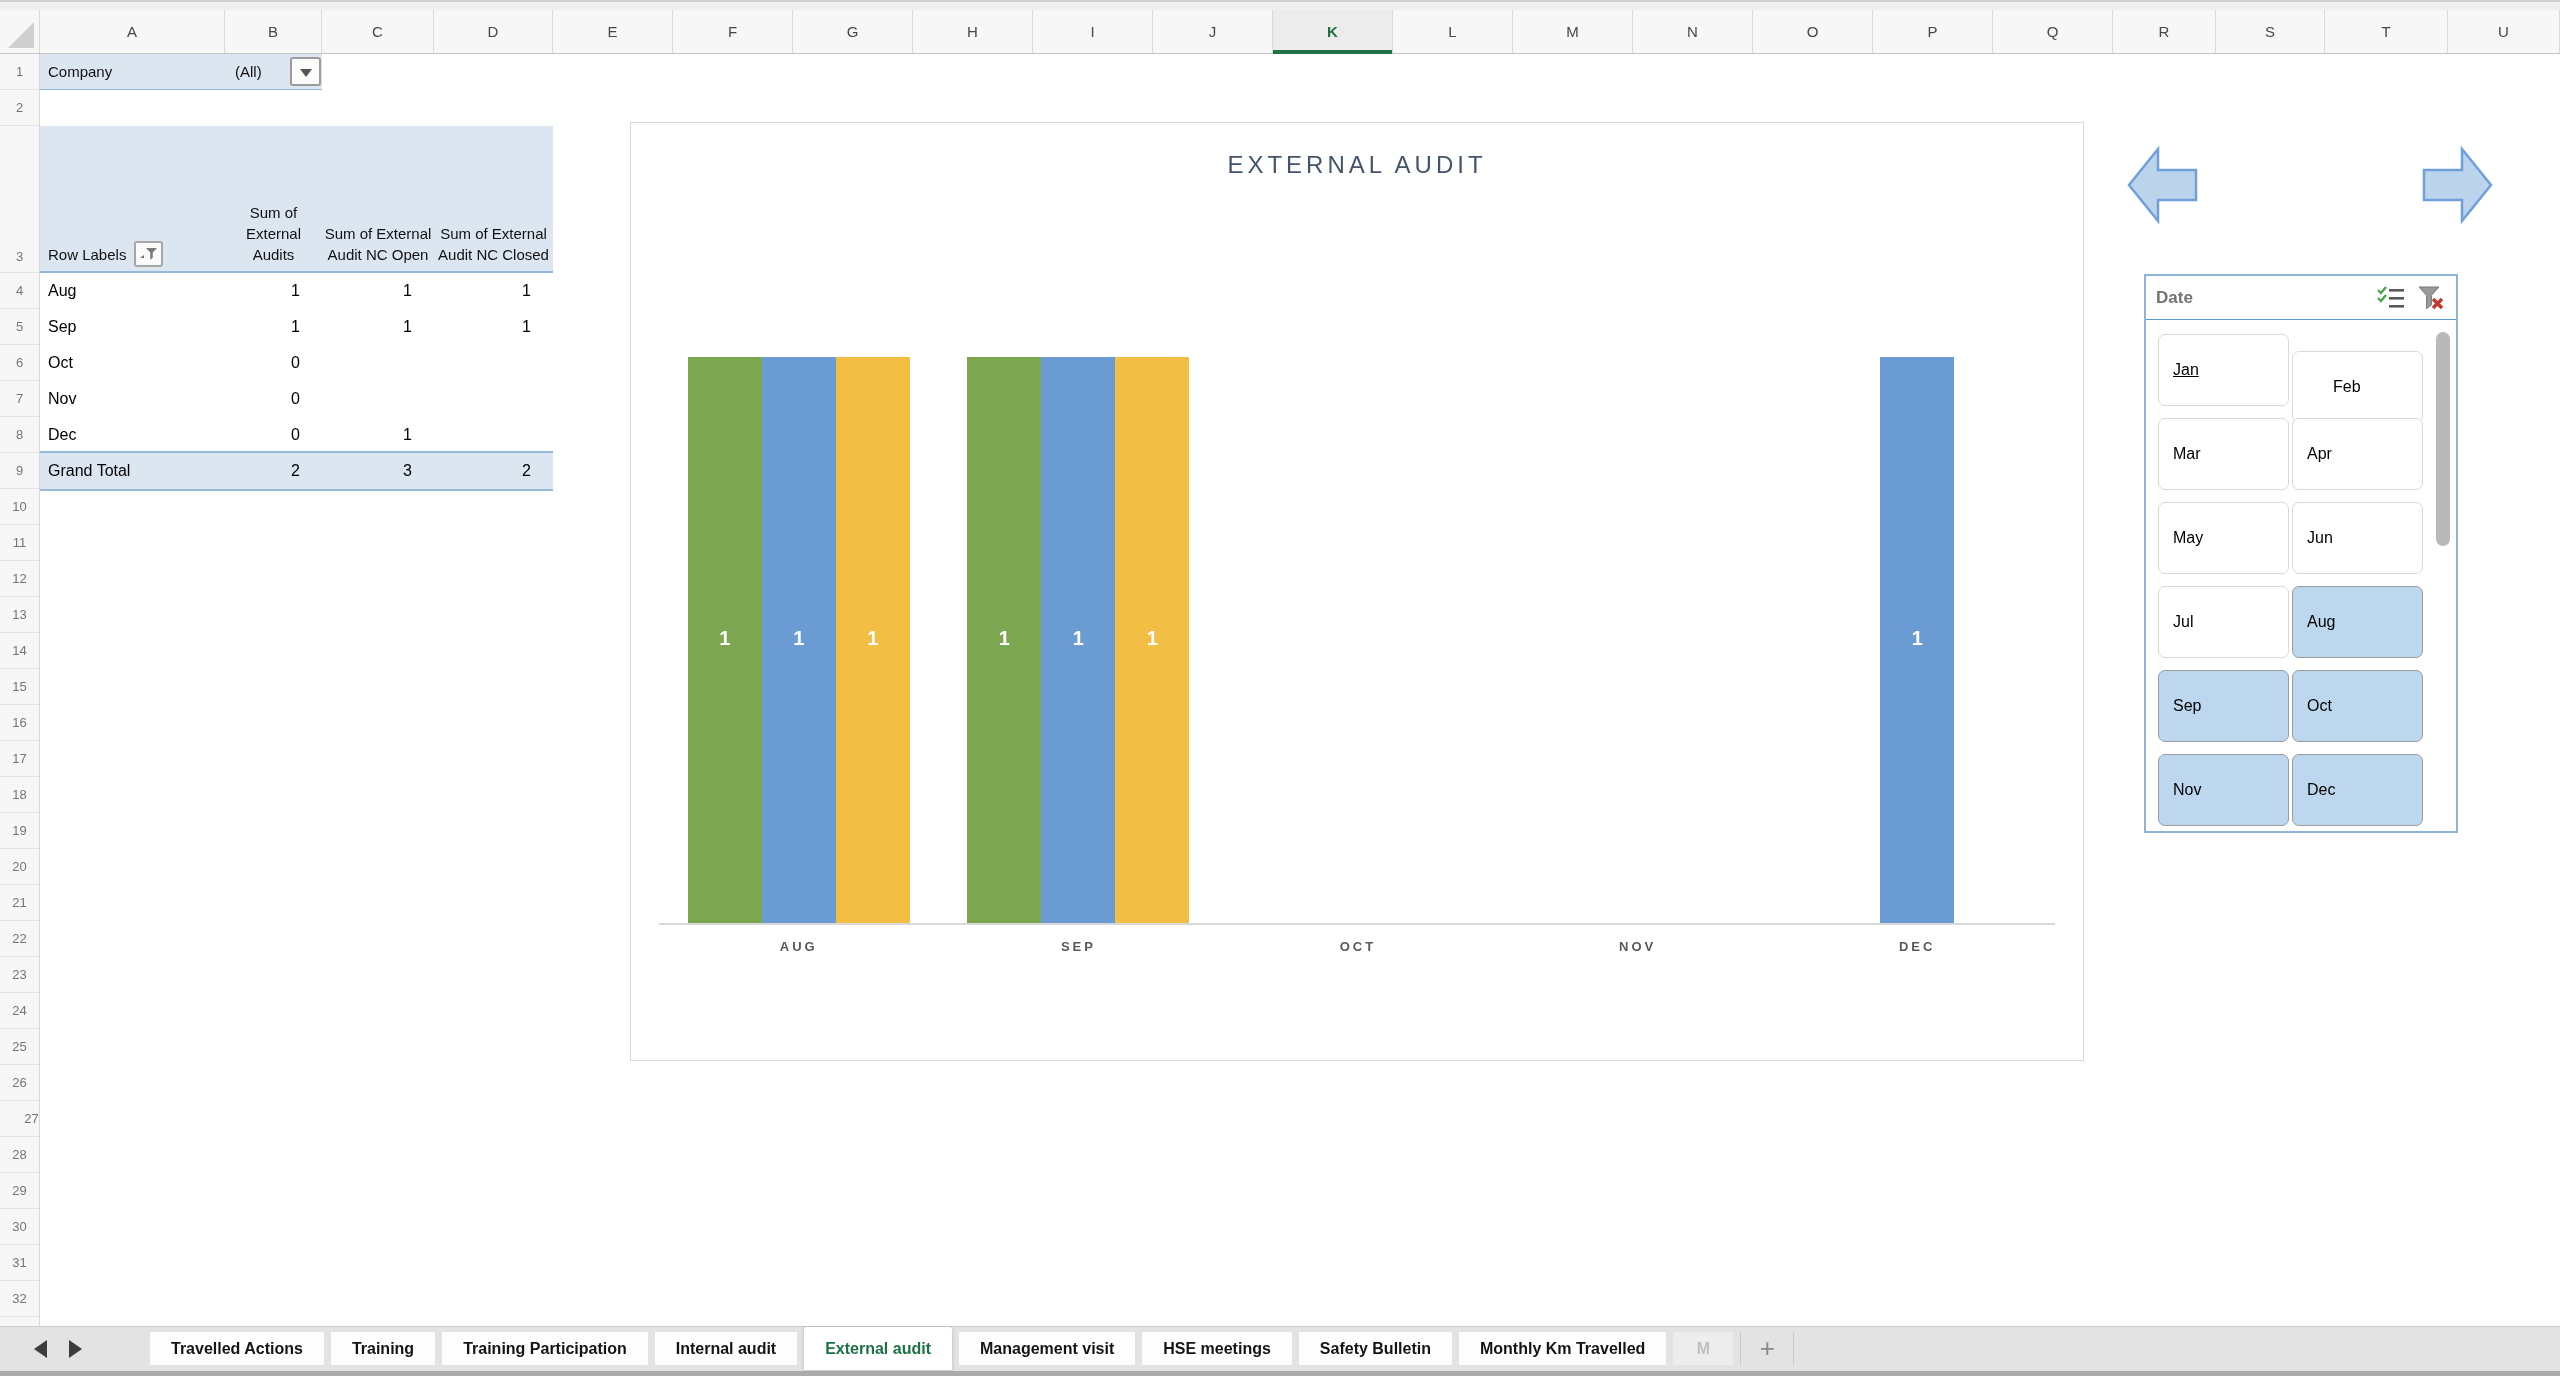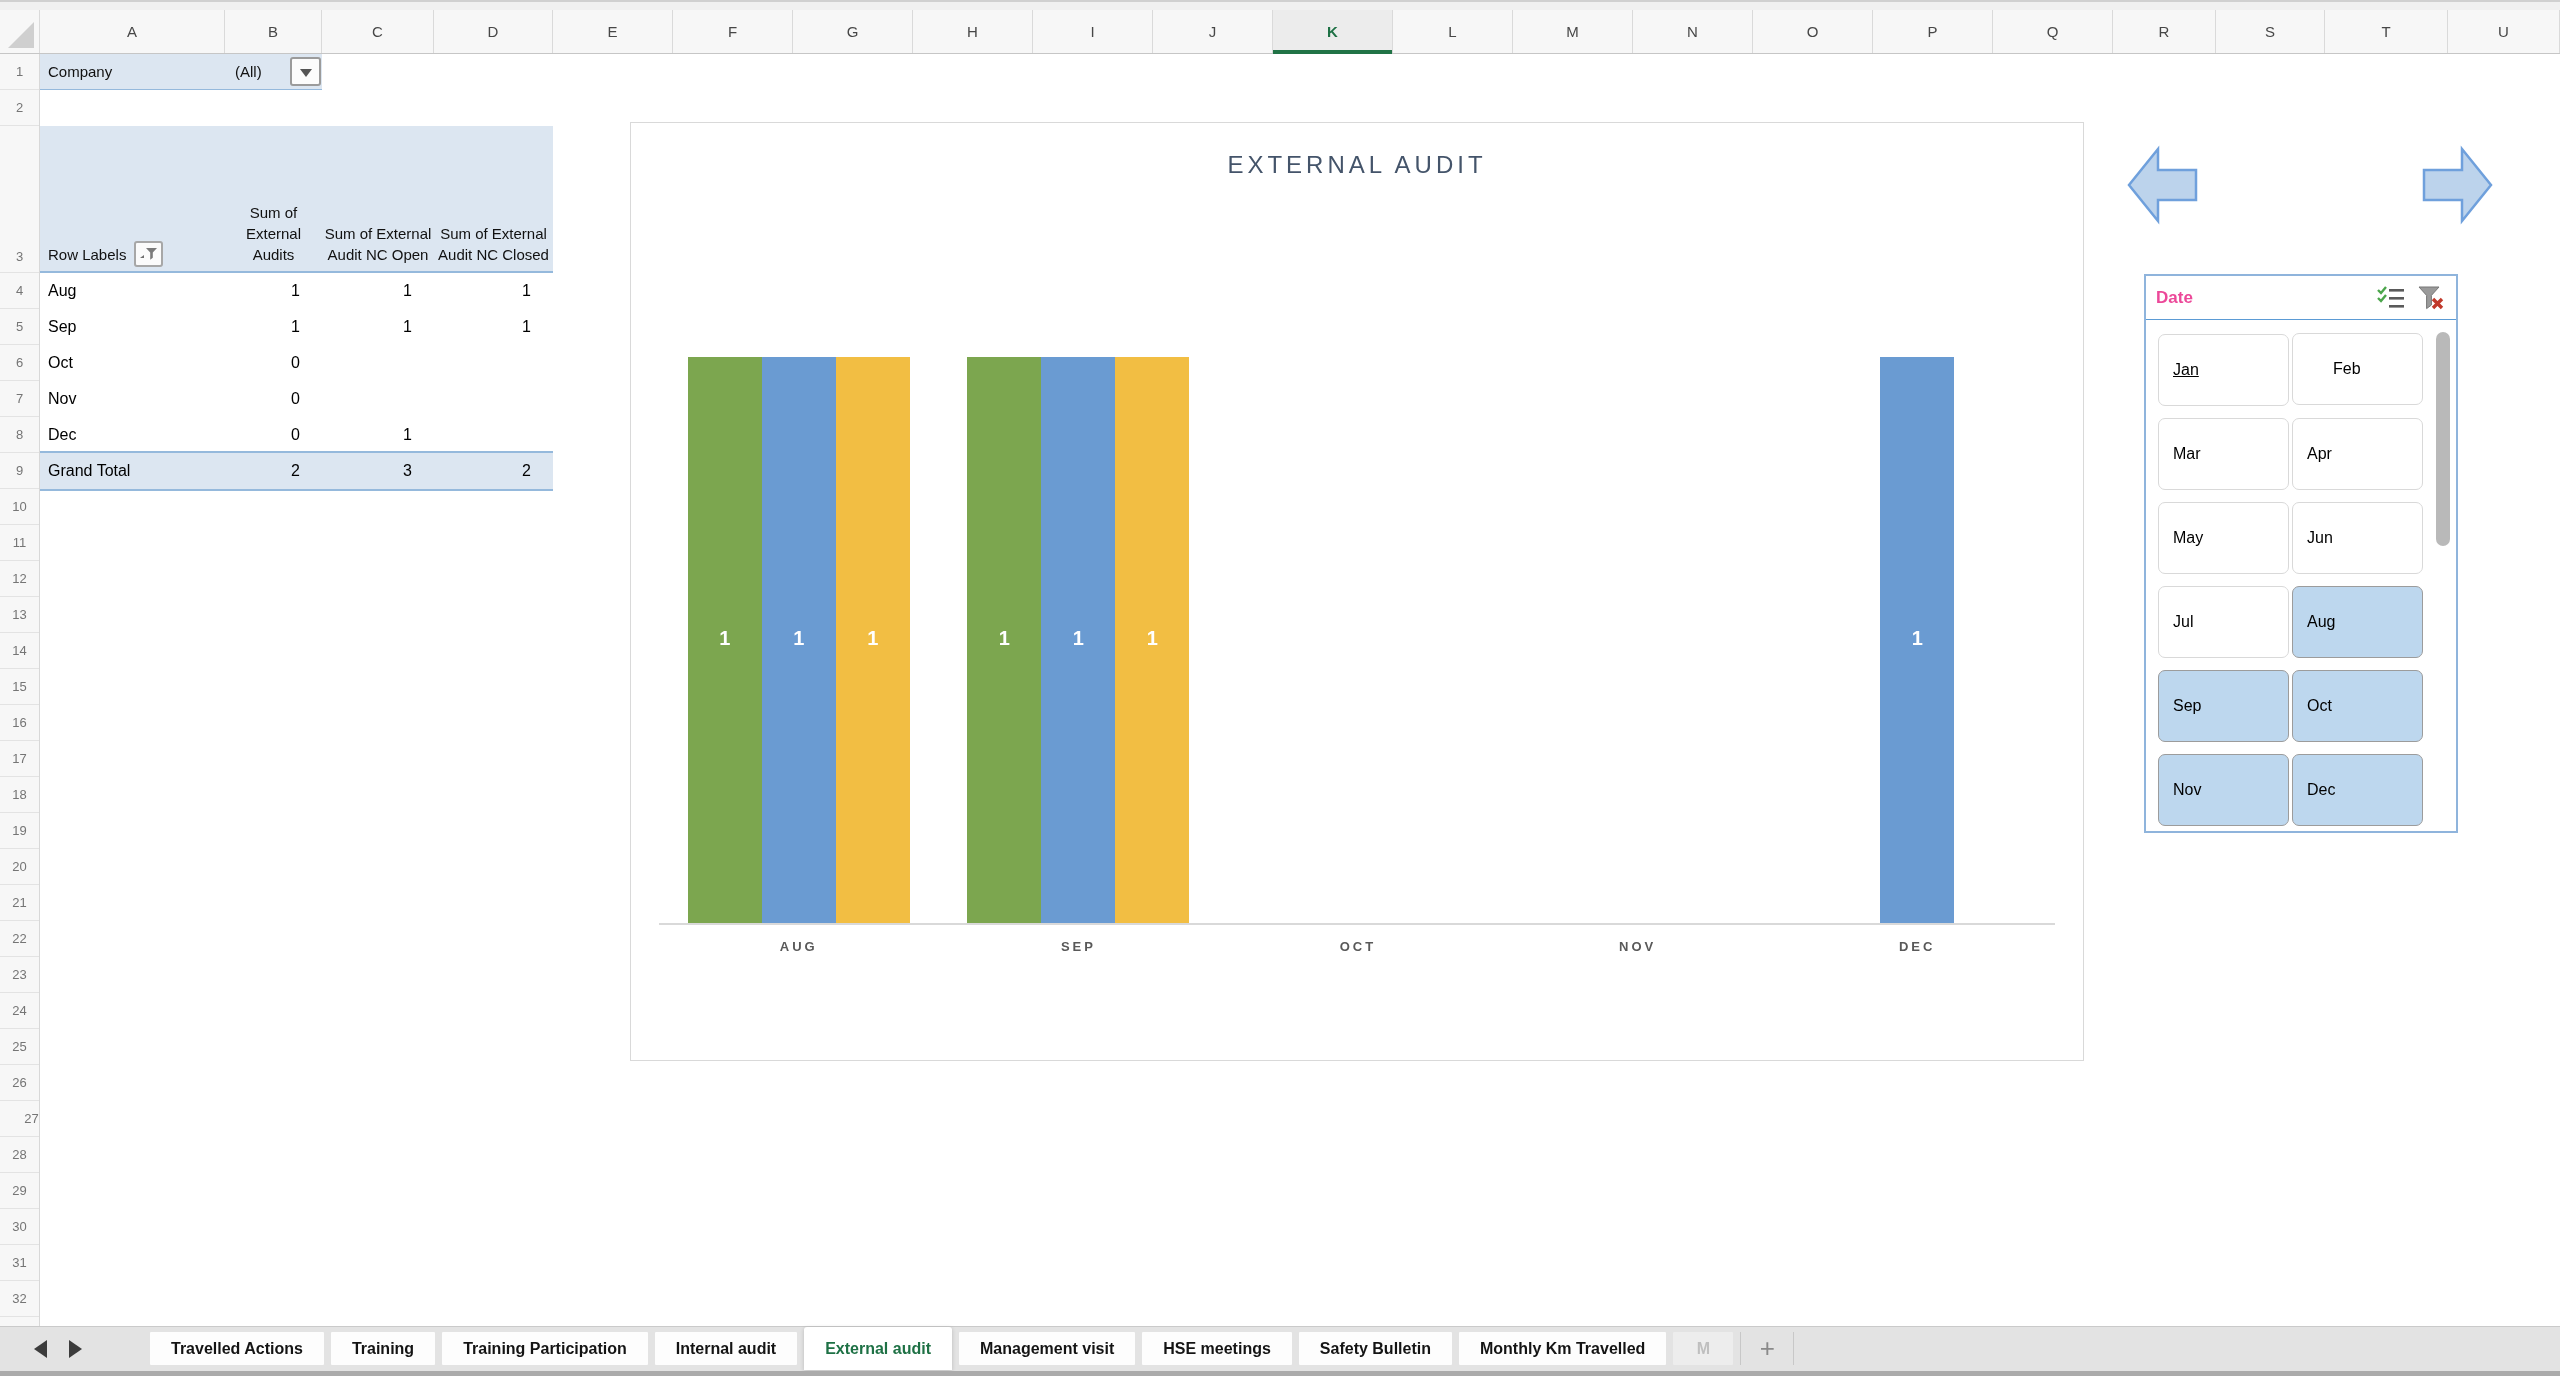--- a/index.html
+++ b/index.html
@@ -54,21 +54,21 @@
   .cat-label{position:absolute;top:816px;text-align:center;font-size:13px;letter-spacing:3px;color:#595959;font-weight:600;}
 
   
   .ret-btn{position:absolute;left:2206px;top:135px;width:208px;height:90px;border:2px solid #5F97D2;border-radius:20px;background:linear-gradient(180deg,#D6E3F3 0%,#BDD2EB 55%,#AFC8E7 100%);box-shadow:2px 3px 5px rgba(0,0,0,0.3);display:flex;align-items:center;justify-content:center;box-sizing:border-box;}
   .ret-btn span{font-size:31px;font-weight:700;color:#0b0b0b;text-shadow:2px 2px 2px rgba(0,0,0,0.35);}
   .arrow-shape{position:absolute;}
 
   
   .slicer{position:absolute;left:2144px;top:274px;width:314px;height:559px;background:#fff;border:2px solid #8FB4DC;box-sizing:border-box;}
   .slicer-head{position:absolute;left:0;right:0;top:0;height:44px;border-bottom:1px solid #5B9BD5;display:flex;align-items:center;padding:0 10px;box-sizing:border-box;}
-  .slicer-title{font-size:17px;font-weight:700;color:#ec4899;flex:1;}
+  .slicer-title{font-size:17px;font-weight:700;color:#737373;flex:1;}
   .slicer-icons{display:flex;gap:10px;align-items:center;}
   .sl-btn{position:absolute;width:131px;height:72px;border-radius:7px;box-sizing:border-box;display:flex;align-items:center;padding-left:14px;font-size:16px;color:#000;}
   .sl-btn.on{background:#BDD7EE;border:1px solid #9C9C9C;}
   .sl-btn.off{background:#fff;border:1px solid #D9D9D9;}
   .sl-scroll{position:absolute;right:6px;top:56px;width:14px;height:214px;border-radius:7px;background:#B9B9B9;}
 
   
   .tabbar{position:absolute;left:0;top:1326px;width:2560px;height:50px;background:#E3E3E3;border-top:1px solid #CACACA;box-sizing:border-box;}
   .tabbar .bottomedge{position:absolute;left:0;right:0;bottom:0;height:5px;background:#ABABAB;}
   .navarrows{position:absolute;left:34px;top:0;height:44px;display:flex;align-items:center;gap:22px;}
@@ -257,21 +257,21 @@
           <rect x="13" y="20" width="15" height="2.6" fill="#5a5a5a"></rect>
         </svg>
         <svg width="30" height="25" viewBox="0 0 30 25">
           <path d="M3 2 h20 l-7.6 8.4 v9.6 l-4.8 3.6 v-13.2 z" fill="#9a9a9a" stroke="#777" stroke-width="1"></path>
           <path d="M17 14 l9 9 M26 14 l-9 9" stroke="#C0392B" stroke-width="3.4"></path>
         </svg>
       </span>
     </div>
     <div id="slicer-items">
         <div class="sl-btn off" style="left: 12px; top: 58px; text-decoration: underline;">Jan</div>
-        <div class="sl-btn off" style="left: 146px; top: 57px; padding-left: 40px;">Feb</div>
+        <div class="sl-btn off" style="left: 146px; top: 75px; padding-left: 40px;">Feb</div>
         <div class="sl-btn off" style="left: 12px; top: 142px;">Mar</div>
         <div class="sl-btn off" style="left: 146px; top: 142px;">Apr</div>
         <div class="sl-btn off" style="left: 12px; top: 226px;">May</div>
         <div class="sl-btn off" style="left: 146px; top: 226px;">Jun</div>
         <div class="sl-btn off" style="left: 12px; top: 310px;">Jul</div>
         <div class="sl-btn on" style="left: 146px; top: 310px;">Aug</div>
         <div class="sl-btn on" style="left: 12px; top: 394px;">Sep</div>
         <div class="sl-btn on" style="left: 146px; top: 394px;">Oct</div>
         <div class="sl-btn on" style="left: 12px; top: 478px;">Nov</div>
         <div class="sl-btn on" style="left: 146px; top: 478px;">Dec</div>

